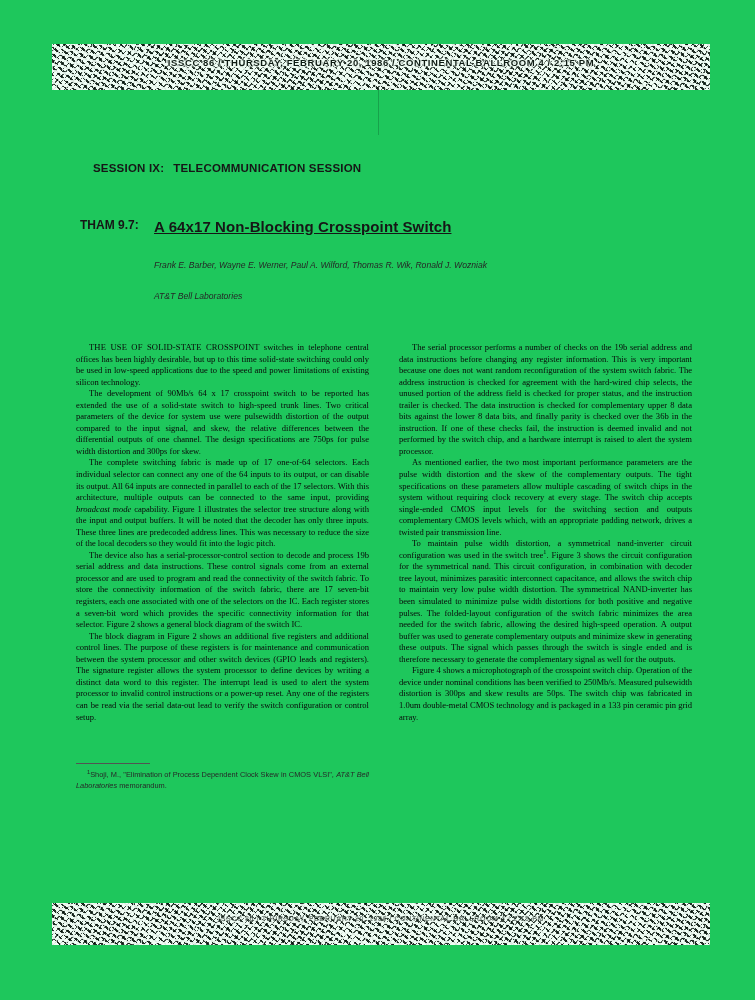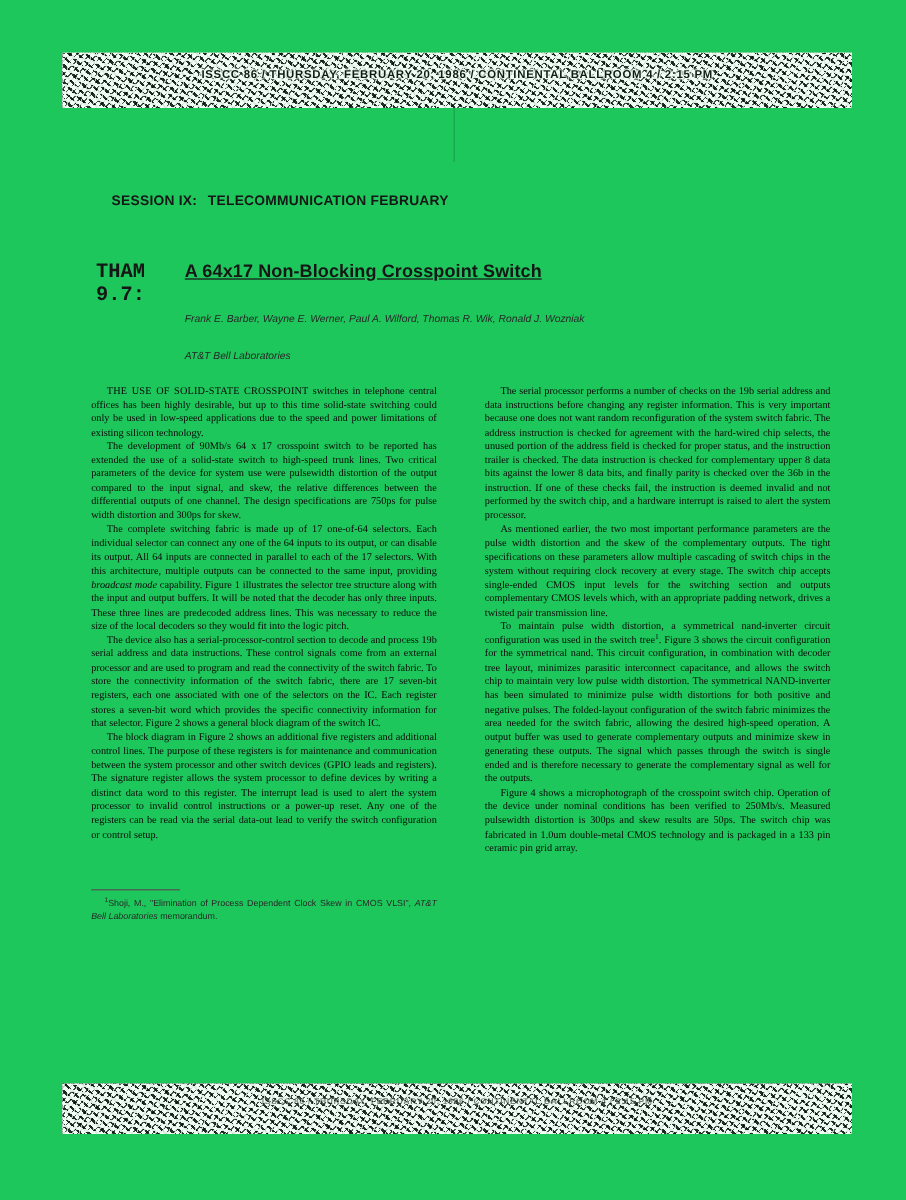--- a/index.html
+++ b/index.html
@@ -123,24 +123,23 @@
     position: absolute;
     top: 218px;
     left: 80px;
     width: 560px;
     font-family: "Liberation Sans", sans-serif;
   }
   .paper-num {
     display: inline-block;
     width: 74px;
     font-weight: bold;
-    font-size: 17px;
+    font-size: 12px;
     vertical-align: top;
     color: #1a1a1a;
-    font-family: Liberation Mono, monospace;
   }
   .paper-title {
     display: inline-block;
     font-weight: bold;
     font-size: 15px;
     color: #1a1a1a;
     letter-spacing: .1px;
     text-decoration: underline;
   }
 
@@ -153,26 +152,26 @@
     font-style: italic;
     font-size: 8.6px;
     line-height: 14.5px;
     color: #2a2a2a;
   }
   .byline div { white-space: nowrap; margin-top: 16px; }
 
   
   .columns {
     position: absolute;
-    top: 320px;
+    top: 342px;
     left: 76px;
     width: 616px;
     height: 560px;
     display: flex;
-    gap: 40px;
+    gap: 30px;
   }
   .col {
     width: 295px;
     font-family: "Liberation Serif", serif;
     font-size: 8.55px;
     line-height: 11.55px;
     text-align: justify;
     color: #0d0d0d;
   }
   .col p {
@@ -226,21 +225,21 @@
 
 <div class="page">
 
   <div class="noise-band" id="top-noise">
     <div class="band-caption">ISSCC 86 / THURSDAY, FEBRUARY 20, 1986 / CONTINENTAL BALLROOM 4 / 2:15 PM</div>
   </div>
 
   <div class="scan-line"></div>
 
   <div class="session-heading">
-    <span class="sess-label">SESSION IX:</span><span>TELECOMMUNICATION FEBRUARY</span>
+    <span class="sess-label">SESSION IX:</span><span>TELECOMMUNICATION SESSION</span>
   </div>
 
   <div class="paper-row">
     <span class="paper-num">THAM 9.7:</span><span class="paper-title">A 64x17 Non-Blocking Crosspoint Switch</span>
   </div>
 
   <div class="byline">
     <div>Frank E. Barber, Wayne E. Werner, Paul A. Wilford, Thomas R. Wik, Ronald J. Wozniak</div>
     <div>AT&amp;T Bell Laboratories</div>
   </div>

